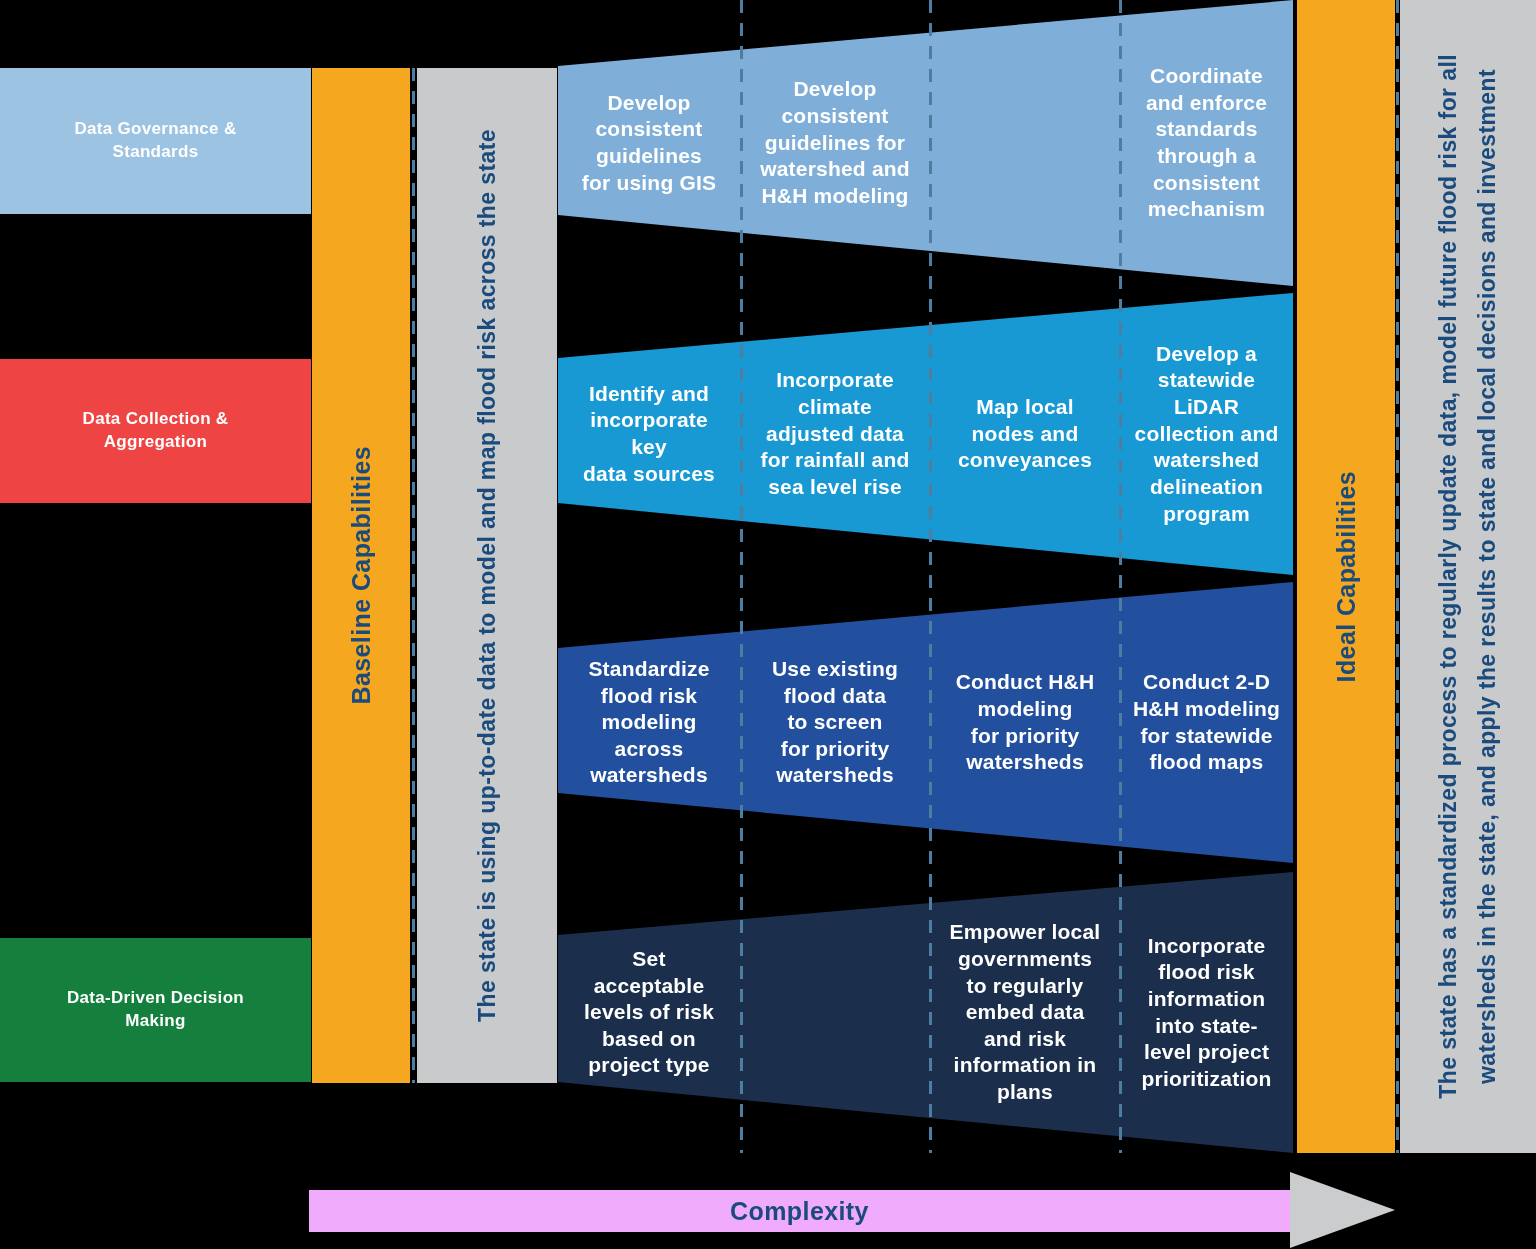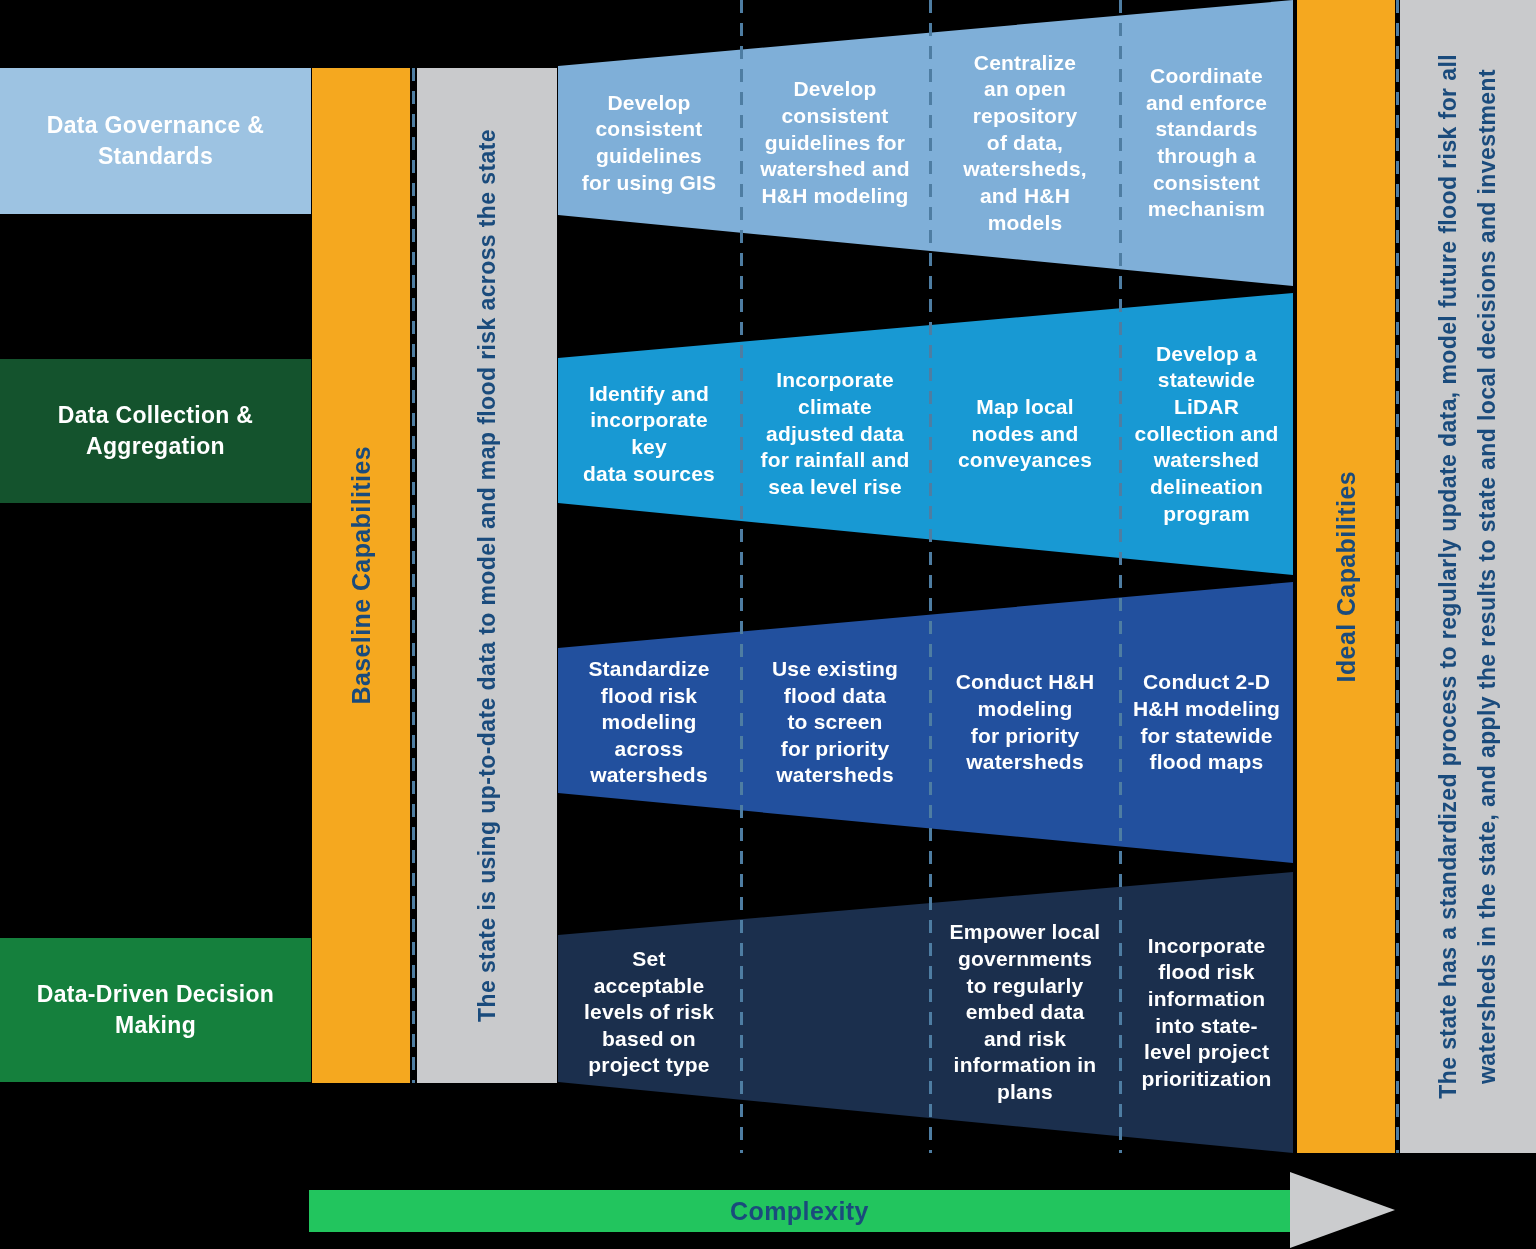--- a/index.html
+++ b/index.html
@@ -5,24 +5,24 @@
   html,body{margin:0;padding:0;background:#000;}
   .stage{
     position:relative;width:1536px;height:1249px;background:#000;overflow:hidden;
     font-family:"Liberation Sans", sans-serif;
   }
   
   .rowbox{
     position:absolute;left:0;width:311px;
     display:flex;align-items:center;justify-content:center;
     text-align:center;white-space:pre-line;
-    color:#fff;font-weight:bold;font-size:23px;line-height:1.33;letter-spacing:.3px;
+    color:#fff;font-weight:bold;font-size:17px;line-height:1.33;letter-spacing:.3px;
   }
   #row1{top:68px;height:146px;background:#9DC3E2;}
-  #row2{top:359px;height:144px;background:#14532d;}
+  #row2{top:359px;height:144px;background:#ef4444;}
   #row3{top:645px;height:144px;background:#5577A9;}
   #row4{top:938px;height:144px;background:#15803d;}
 
   
   .vbar{position:absolute;display:flex;align-items:center;justify-content:center;}
   #baseline-bar{left:312px;top:68px;width:98px;height:1015px;background:#F5A81F;}
   #baseline-caption-bar{left:417px;top:68px;width:140px;height:1015px;background:#C9CACC;}
   #ideal-bar{left:1297px;top:0;width:98px;height:1153px;background:#F5A81F;}
   #ideal-caption-bar{left:1400px;top:0;width:136px;height:1153px;background:#C9CACC;gap:12px;}
 
@@ -61,21 +61,21 @@
     text-align:center;white-space:pre-line;
     color:#fff;font-weight:bold;font-size:21px;line-height:1.27;letter-spacing:.2px;
   }
   .c1{left:0;width:182px;}
   .c2{left:182px;width:190px;}
   .c3{left:372px;width:190px;}
   .c4{left:562px;width:173px;}
 
   
   #arrow-shaft{
-    position:absolute;left:309px;top:1190px;width:981px;height:42px;background:#22c55e;
+    position:absolute;left:309px;top:1190px;width:981px;height:42px;background:#f0abfc;
     display:flex;align-items:center;justify-content:center;
   }
   #arrow-head{
     position:absolute;left:1290px;top:1172px;width:105px;height:76px;background:#CBCCCE;
     clip-path:polygon(0 0,100% 50%,0 100%);
   }
   #arrow-label{color:#1A4B7C;font-weight:bold;font-size:25px;letter-spacing:.4px;}
 </style>
 </head>
 <body>
@@ -100,27 +100,20 @@
   <div class="wedge" id="wedge1">
     <div class="cell c1">Develop
 consistent
 guidelines
 for using GIS</div>
     <div class="cell c2">Develop
 consistent
 guidelines for
 watershed and
 H&amp;H modeling</div>
-    <div class="cell c3">Centralize
-an open
-repository
-of data,
-watersheds,
-and H&amp;H
-models</div>
     <div class="cell c4">Coordinate
 and enforce
 standards
 through a
 consistent
 mechanism</div>
   </div>
 
   <div class="wedge" id="wedge2">
     <div class="cell c1">Identify and

